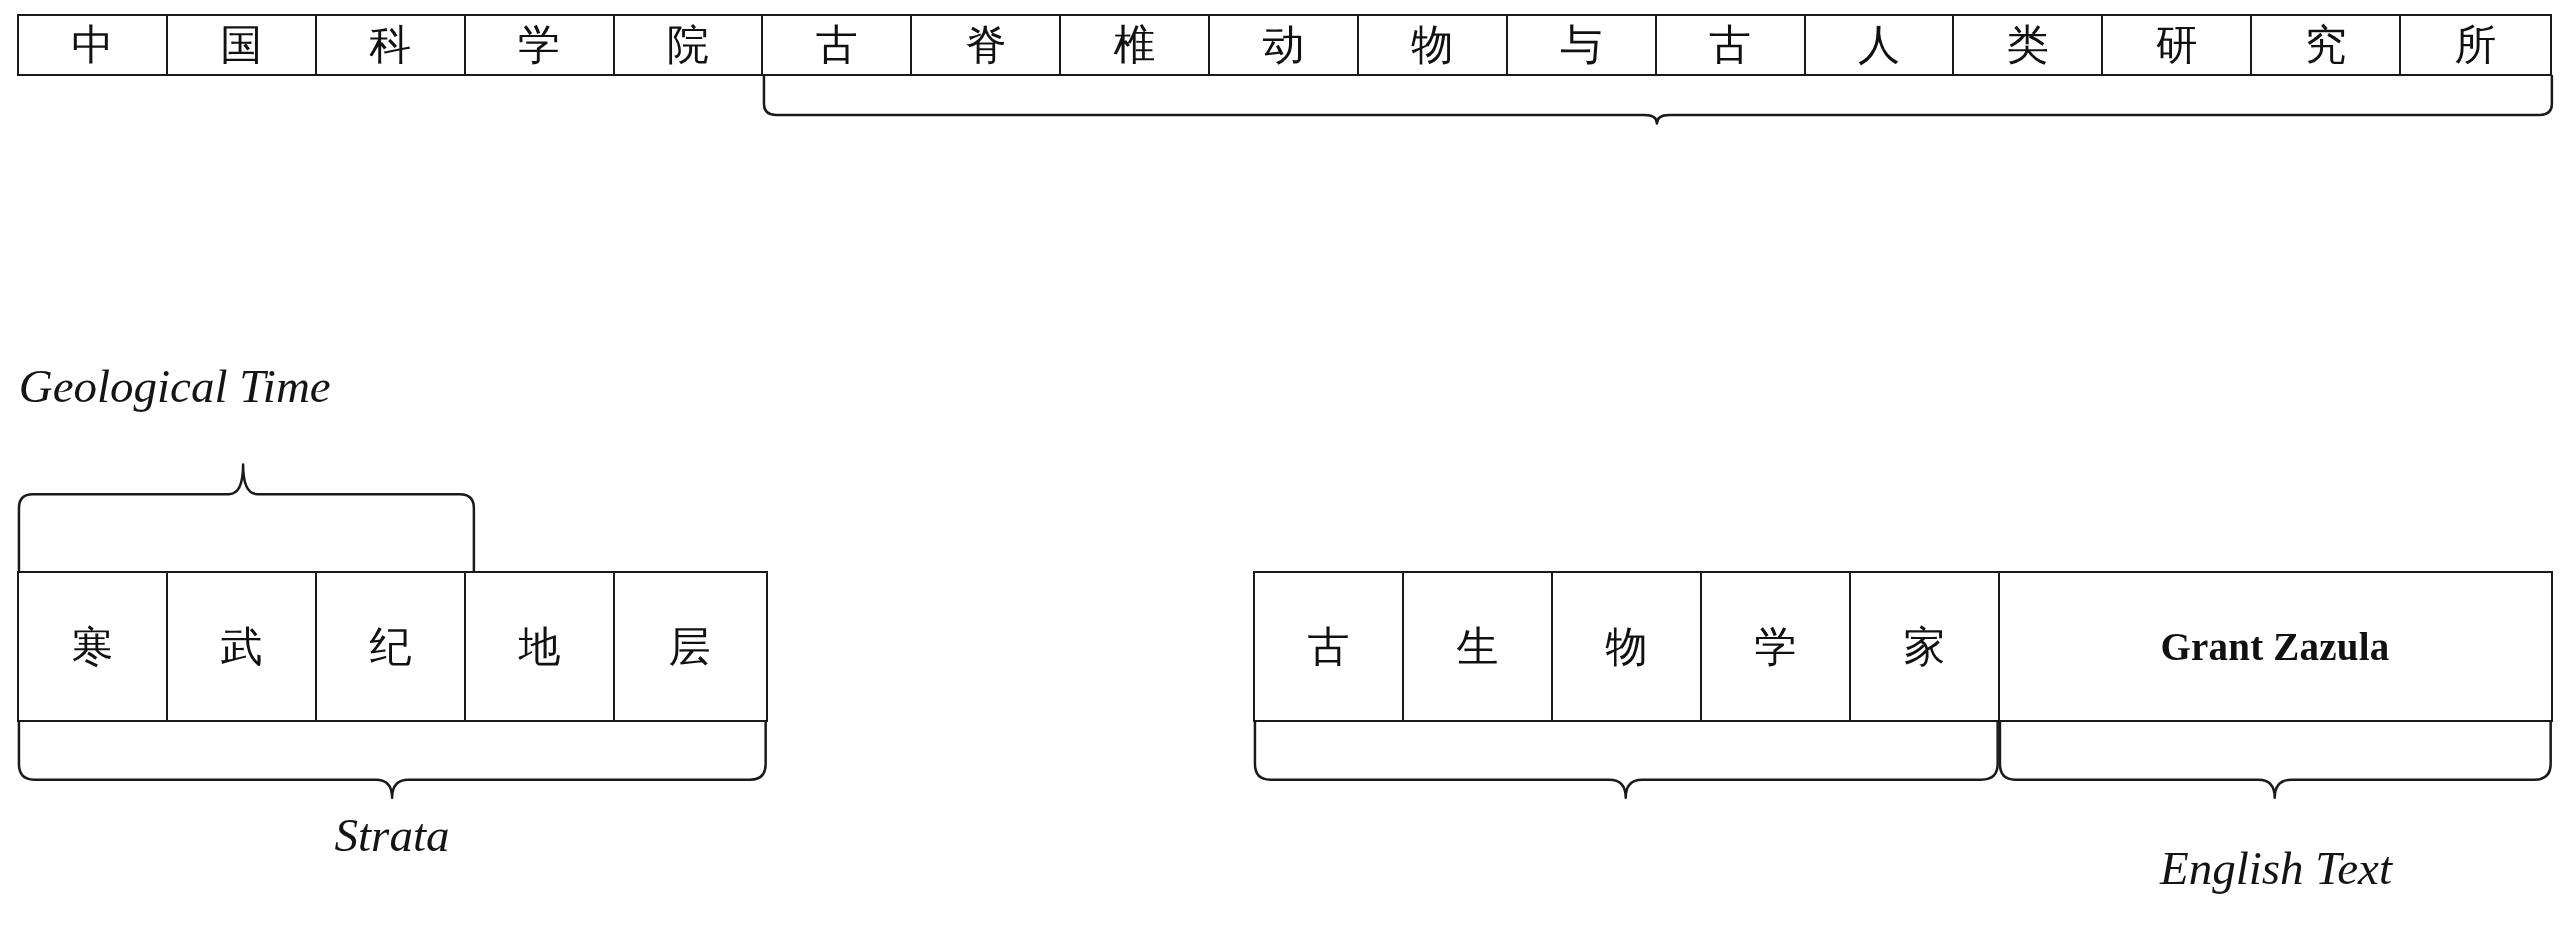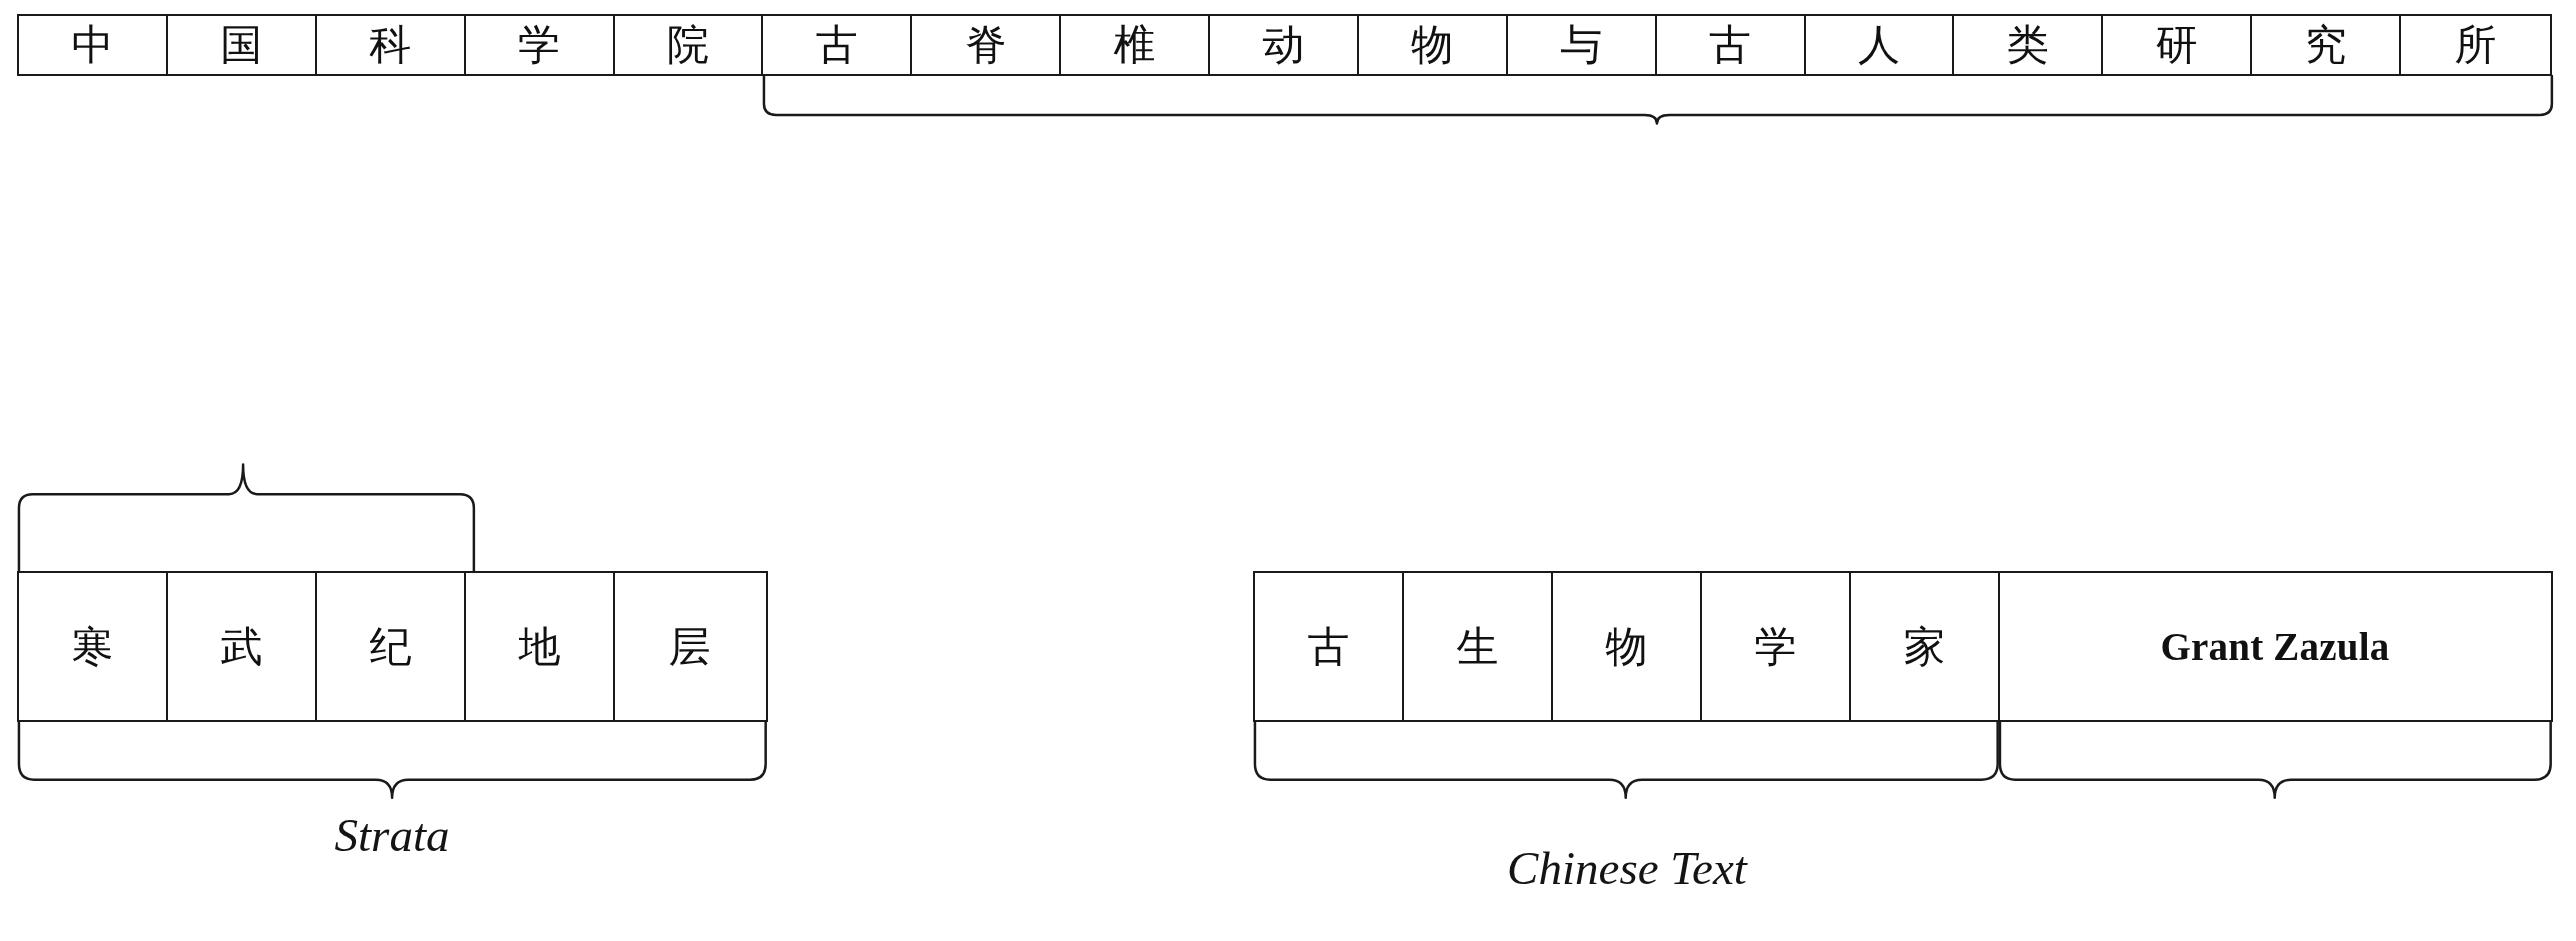--- a/index.html
+++ b/index.html
@@ -102,20 +102,21 @@
              L 2.5 36
              Q 2.5 50 18 50
              L 1132 50
              Q 1148 50 1148 61
              Q 1148 50 1164 50
              L 2280 50
              Q 2296 50 2296 36
              L 2296 0"></path>
   </svg>
 
+  <div class="label" id="geological-time-label" style="left:18.7px; top:363px;">Geological Time</div>
 
   <svg class="brace-svg" id="geological-time-brace" style="left:17px; top:463px; width:460px; height:109px;" viewBox="0 0 590 140" preserveAspectRatio="none">
     <path d="M 2.5 140
              L 2.5 58
              Q 2.5 40 20 40
              L 272 40
              Q 290 40 290 2
              Q 290 40 308 40
              L 568 40
              Q 586 40 586 58
@@ -156,28 +157,28 @@
     <path d="M 2.5 0
              L 2.5 54
              Q 2.5 74 22 74
              L 457 74
              Q 478 74 478 97
              Q 478 74 499 74
              L 934 74
              Q 955 74 955 54
              L 955 0"></path>
   </svg>
-  <div class="label centered" id="chinese-text-label" style="left:1627px; top:845px;">Chinese Text</div>
 
   <svg class="brace-svg" id="english-text-brace" style="left:1998px; top:722px; width:555px; height:78px;" viewBox="0 0 712 100" preserveAspectRatio="none">
     <path d="M 2.5 0
              L 2.5 54
              Q 2.5 74 22 74
              L 334 74
              Q 355 74 355 97
              Q 355 74 376 74
              L 688 74
              Q 709 74 709 54
              L 709 0"></path>
   </svg>
+  <div class="label centered" id="english-text-label" style="left:2276px; top:845px;">English Text</div>
 
 </div>
 
 
 </body></html>

